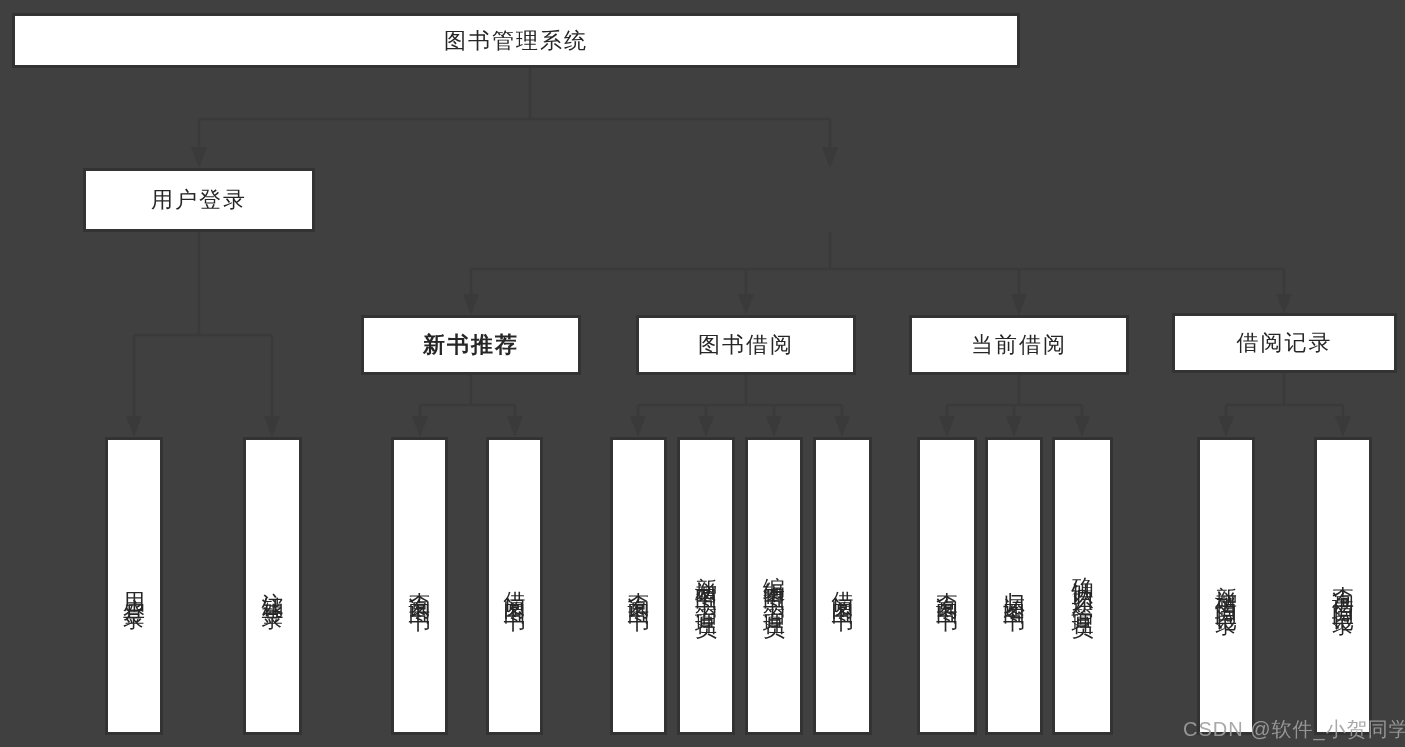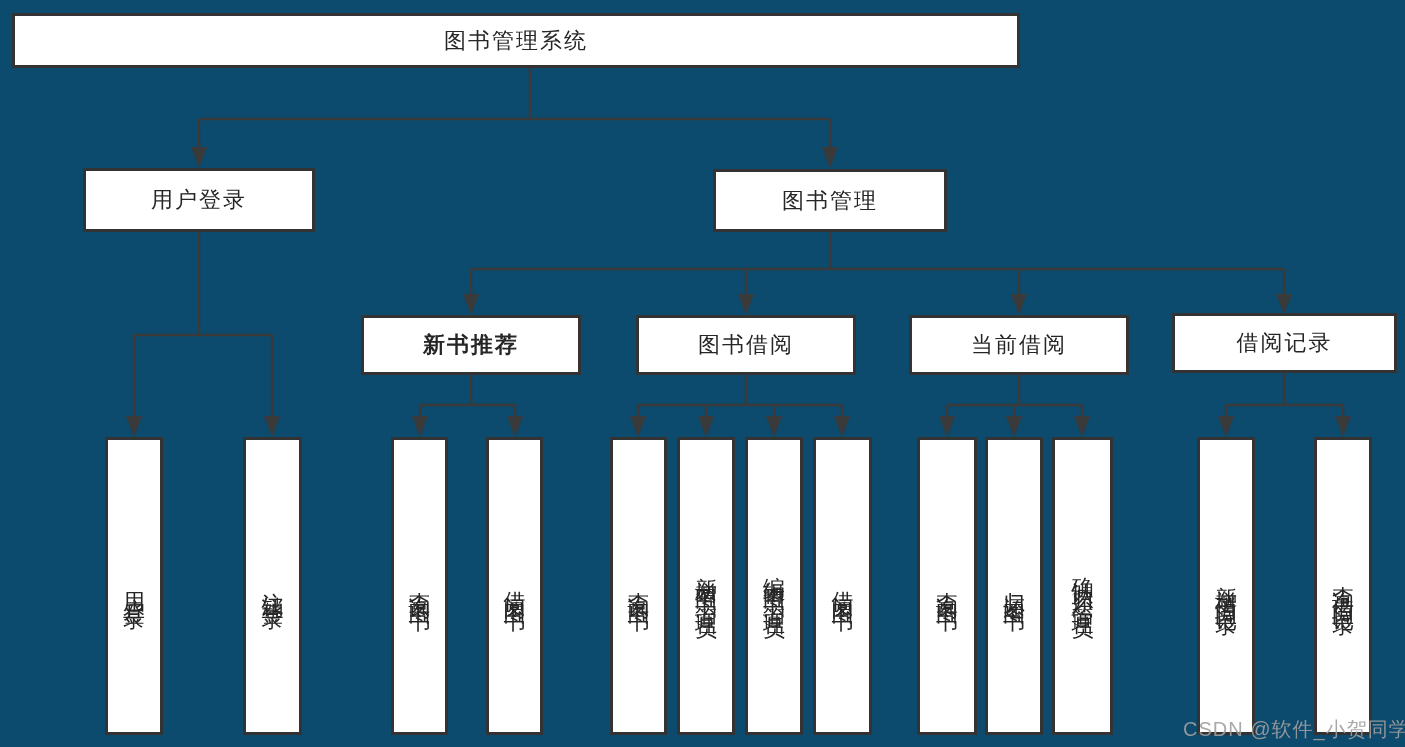--- a/index.html
+++ b/index.html
@@ -4,21 +4,21 @@
 <style>
   html, body {
     margin: 0;
     padding: 0;
     background: #ffffff;
   }
   .stage {
     position: relative;
     width: 1405px;
     height: 747px;
-    background: #0c4a6e;
+    background: #404040;
     font-family: "Liberation Sans", sans-serif;
     overflow: hidden;
   }
   .connectors {
     position: absolute;
     left: 0;
     top: 0;
     z-index: 1;
   }
   .box {
@@ -132,23 +132,20 @@
     </g>
   </svg>
 
   <div class="box root-box" style="left:12px; top:13px; width:1008px; height:55px;">
     <span class="h-label">图书管理系统</span>
   </div>
 
   <div class="box" style="left:83px; top:168px; width:232px; height:64px;">
     <span class="h-label">用户登录</span>
   </div>
-  <div class="box" style="left:713px; top:169px; width:234px; height:63px;">
-    <span class="h-label">图书管理</span>
-  </div>
 
   <div class="box" style="left:361px; top:315px; width:220px; height:60px;font-weight:bold;">
     <span class="h-label">新书推荐</span>
   </div>
   <div class="box" style="left:636px; top:315px; width:220px; height:60px;">
     <span class="h-label">图书借阅</span>
   </div>
   <div class="box" style="left:909px; top:315px; width:220px; height:60px;">
     <span class="h-label">当前借阅</span>
   </div>

